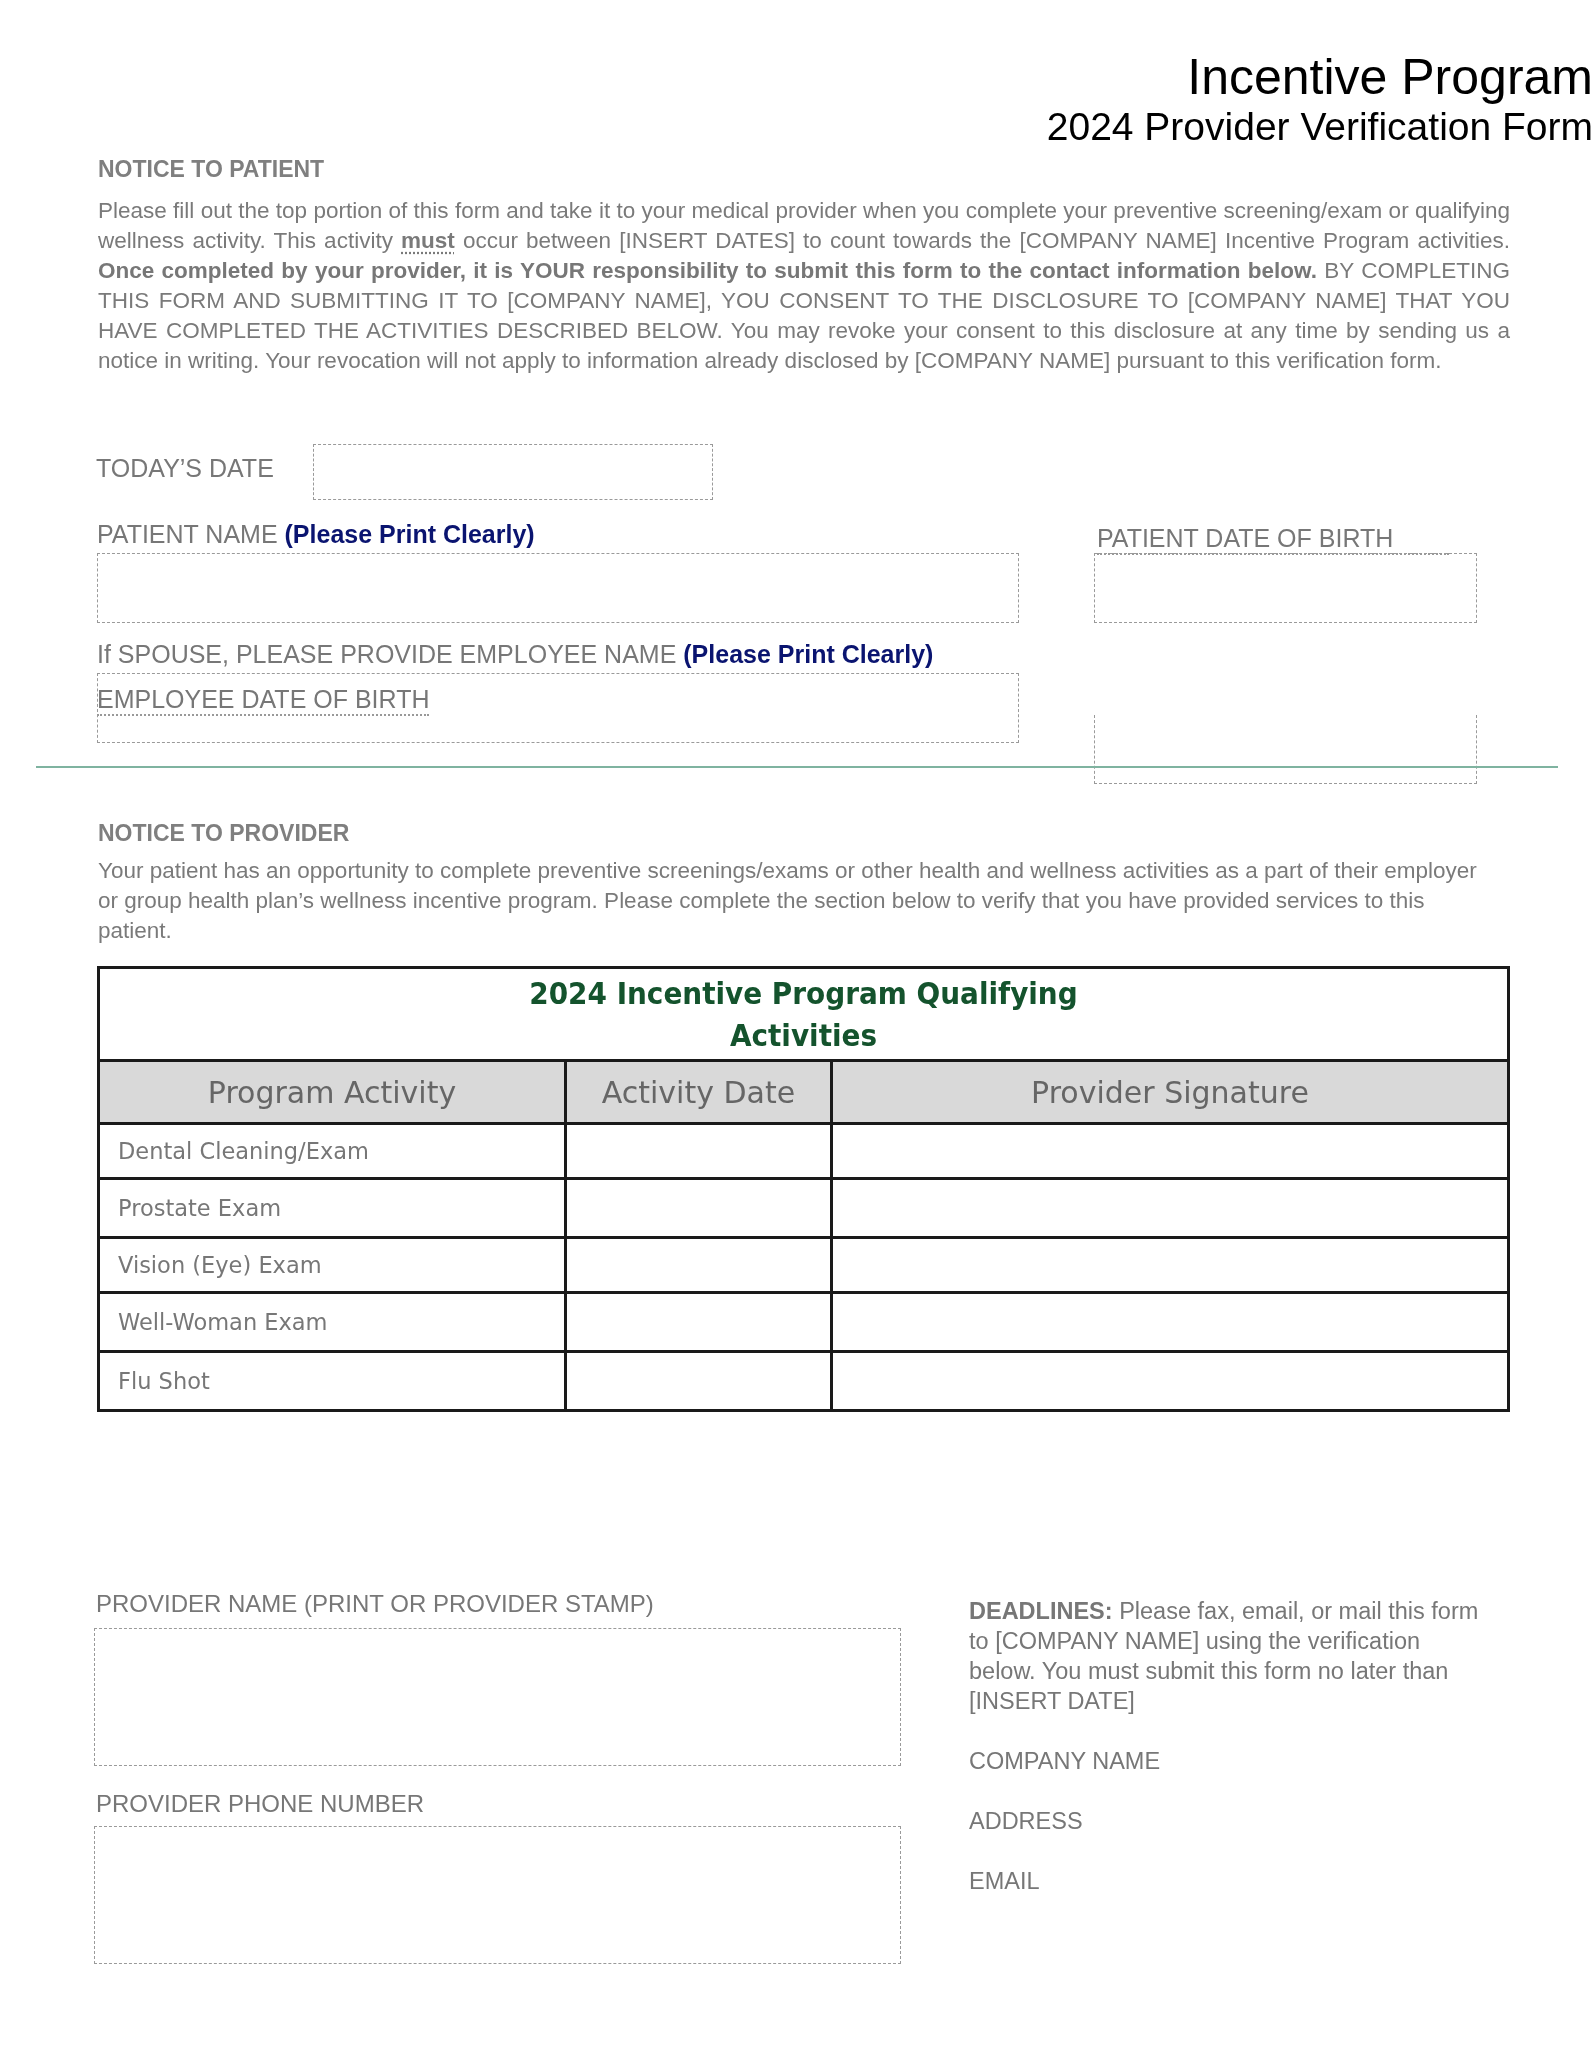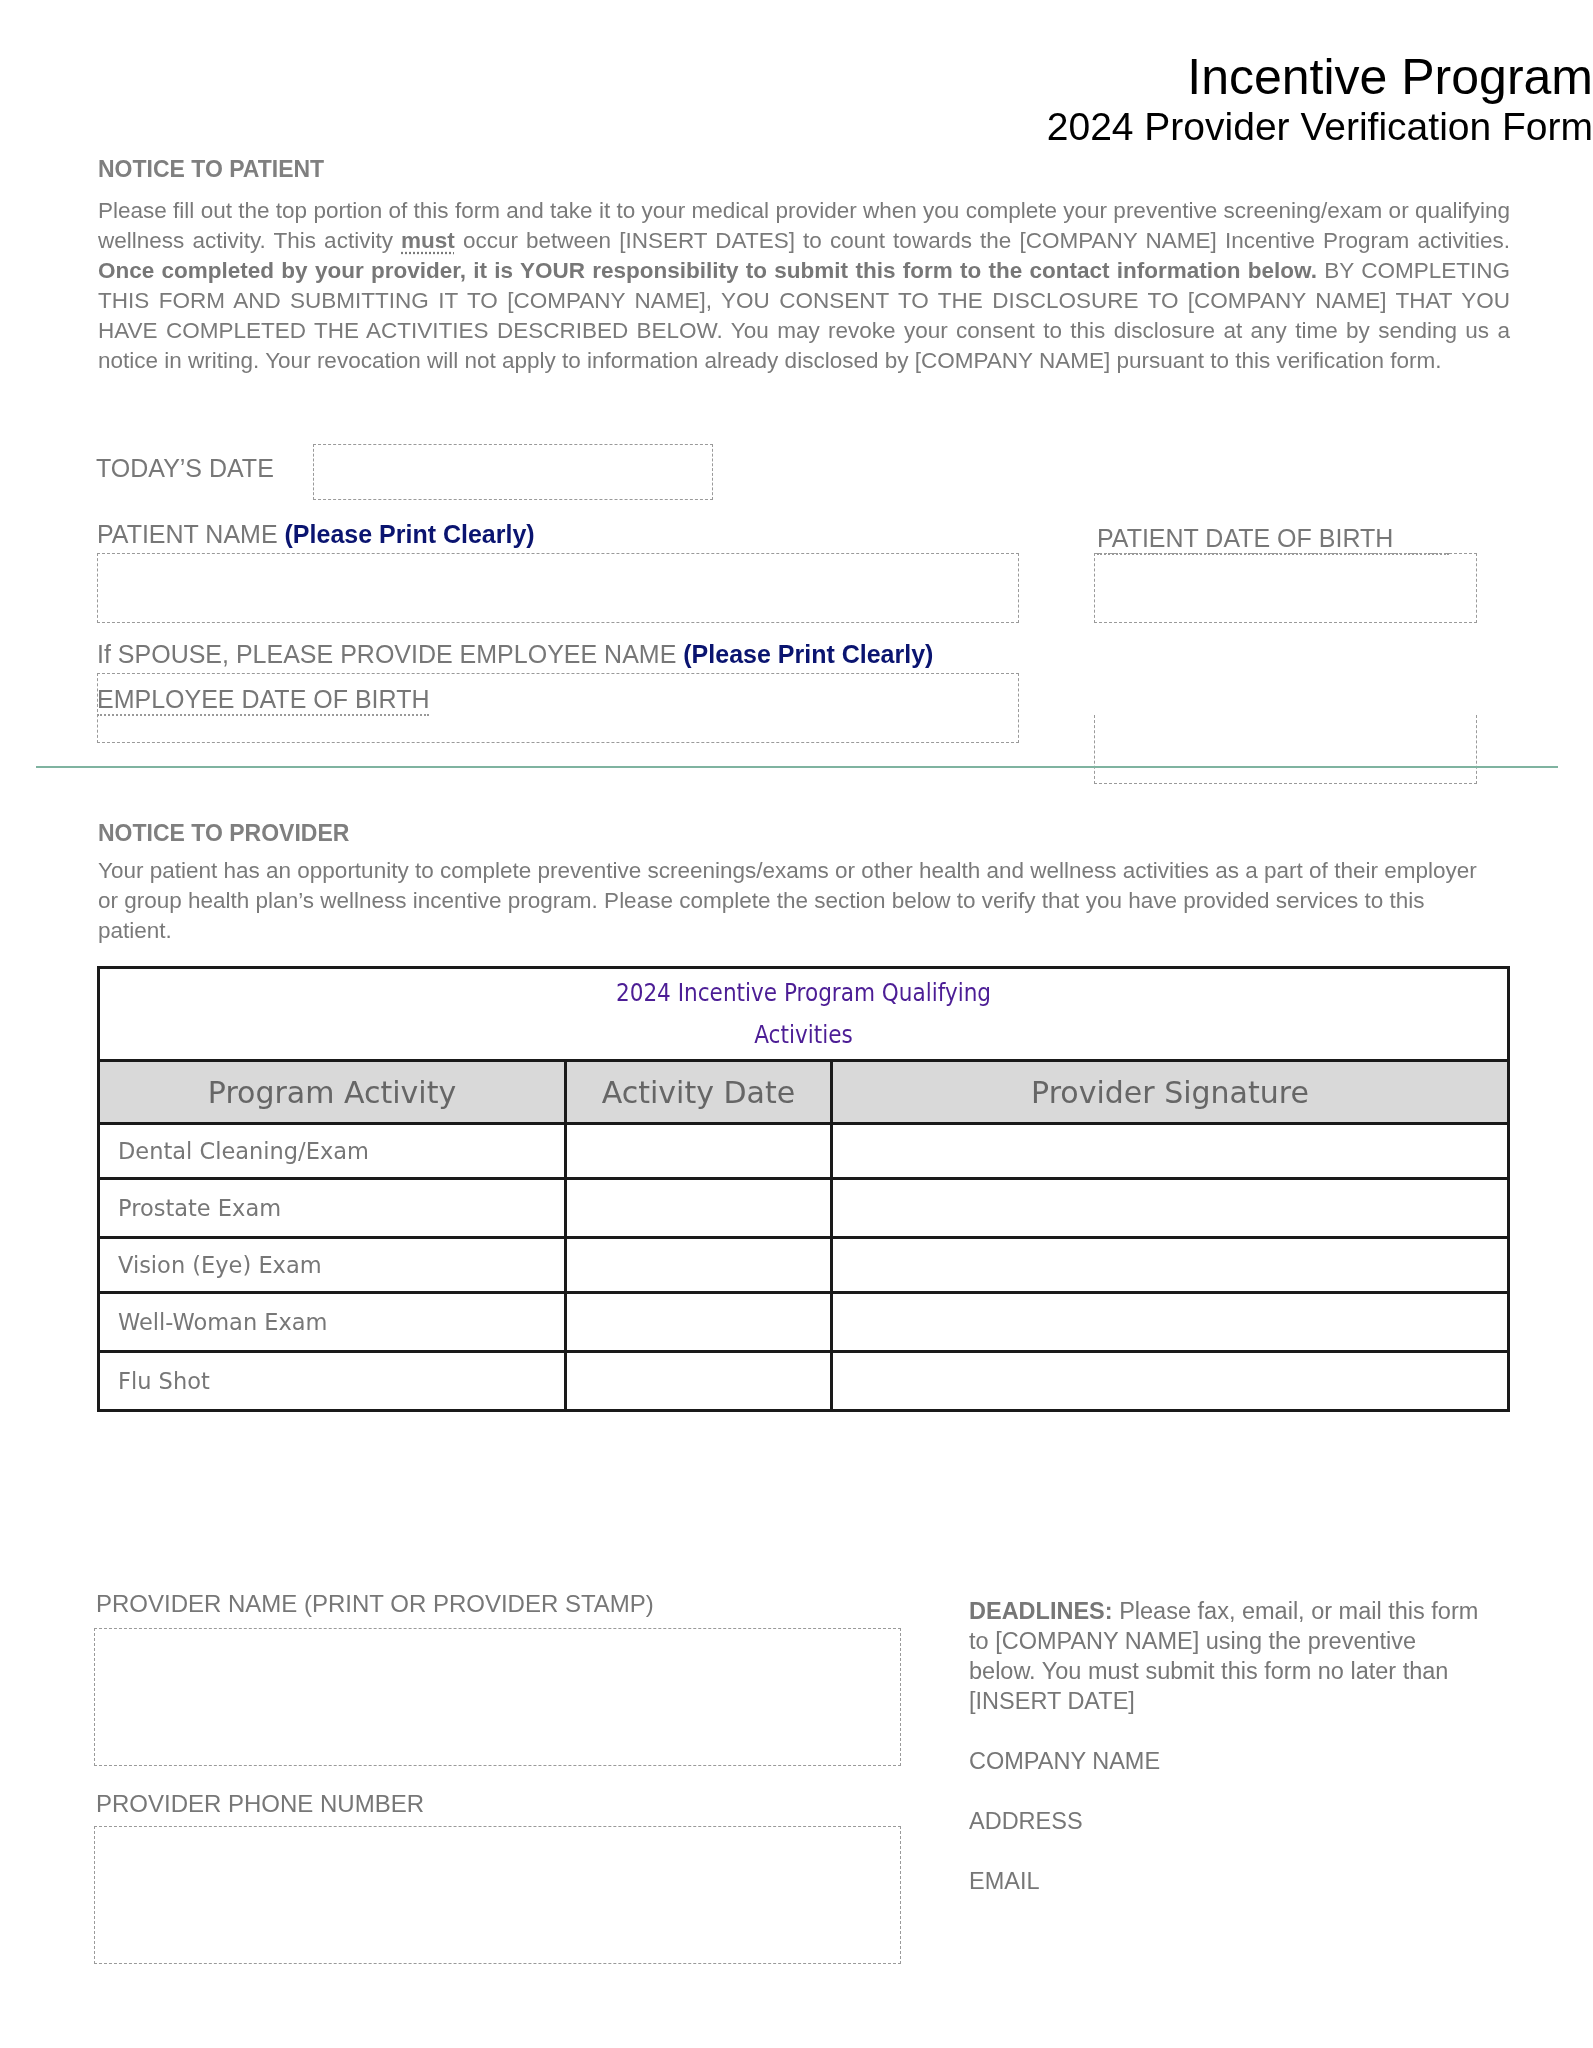--- a/index.html
+++ b/index.html
@@ -13,22 +13,22 @@
   .para { font-size: 22.5px; line-height: 30px; color: #7a7a7a; text-align: justify; }
   .para b { font-weight: bold; color: #777; }
   .must { font-weight: bold; text-decoration: underline dotted; text-underline-offset: 4px; }
   .lbl { font-size: 25px; color: #777; white-space: nowrap; }
   .navy { color: #0a1470; font-weight: bold; margin-top: 23px; }
   .box { border: 1.5px dashed #9a9a9a; background: transparent; }
   .divider { left: 36px; width: 1522px; top: 766px; height: 2px; background: #7fb3a0; }
   table.act { position: absolute; left: 97px; top: 966px; width: 1413px;
               border-collapse: collapse; font-family: "DejaVu Sans", sans-serif; }
   table.act td, table.act th { border: 3px solid #1a1a1a; padding: 0; }
-  .cap { height: 90px; text-align: center; color: #4c1d95; font-weight: normal;
-         font-size: 24px; line-height: 42px; font-family: "DejaVu Sans Condensed", "DejaVu Sans", sans-serif; }
+  .cap { height: 90px; text-align: center; color: #14532d; font-weight: bold;
+         font-size: 31px; line-height: 42px; font-family: "DejaVu Sans Condensed", "DejaVu Sans", sans-serif; }
   .hdr th { background: #d9d9d9; height: 60px; font-weight: normal; font-size: 30px; color: #666; }
   .row td { height: 52px; font-size: 22.5px; color: #777; }
   .row td.name { padding-left: 18px; }
   .side { font-size: 23.5px; line-height: 30px; color: #777; }
   .side b { font-weight: bold; }
 </style>
 </head>
 <body>
 
 <div class="abs title t1">Incentive Program</div>
@@ -103,17 +103,17 @@
 </tbody>
   </table>
 
 <div class="abs lbl" style="left:96px; top:1590px; font-size:24px;">PROVIDER NAME (PRINT OR PROVIDER STAMP)</div>
 <div class="abs box" style="left:94px; top:1628px; width:805px; height:136px;"></div>
 
 <div class="abs lbl" style="left:96px; top:1790px; font-size:24px;">PROVIDER PHONE NUMBER</div>
 <div class="abs box" style="left:94px; top:1826px; width:805px; height:136px;"></div>
 
 <div class="abs side" style="left:969px; top:1596px; width:520px;">
-  <b>DEADLINES:</b><span> Please fax, email, or mail this form to [COMPANY NAME]  using the preventive below. You must submit this form no later than [INSERT DATE]</span>
+  <b>DEADLINES:</b><span> Please fax, email, or mail this form to [COMPANY NAME]  using the verification below. You must submit this form no later than [INSERT DATE]</span>
 </div>
 <div class="abs side" style="left:969px; top:1746px;">COMPANY NAME</div>
 <div class="abs side" style="left:969px; top:1806px;">ADDRESS</div>
 <div class="abs side" style="left:969px; top:1866px;">EMAIL</div>
 
 </body></html>

